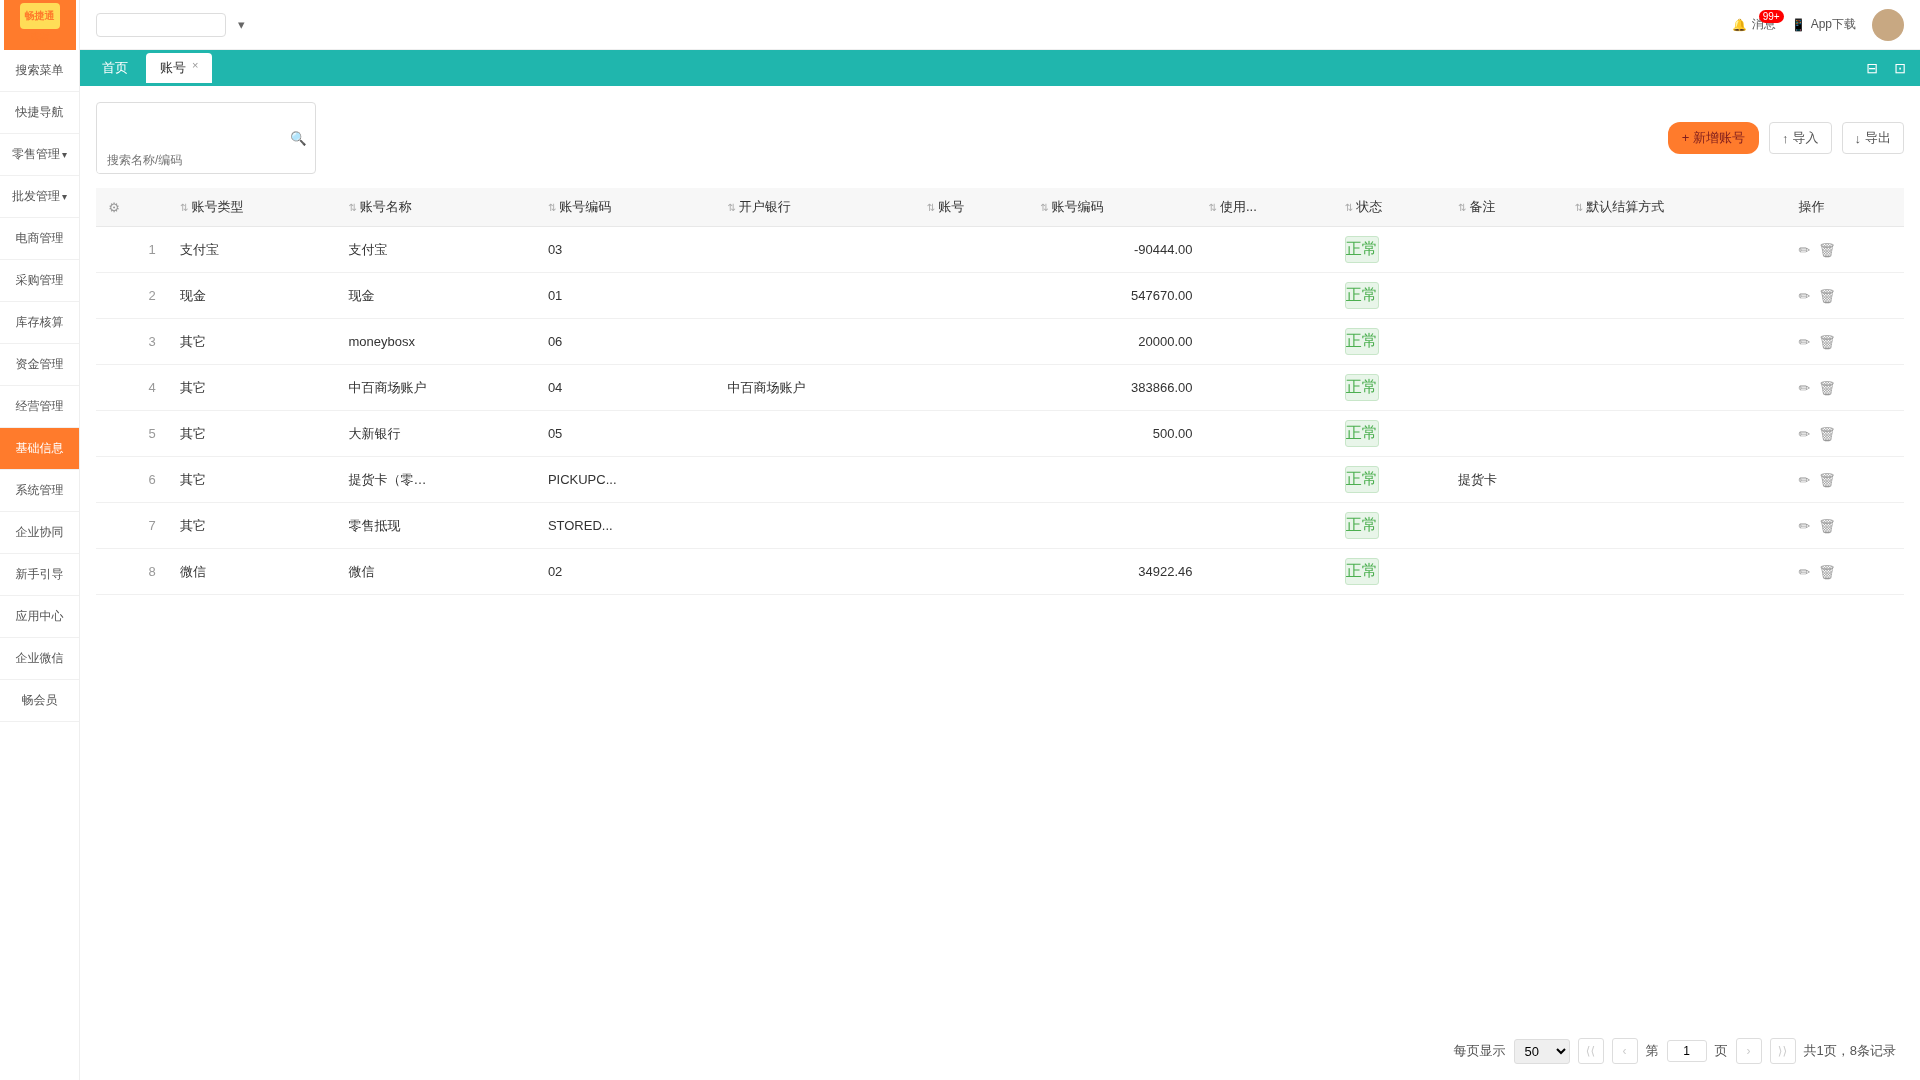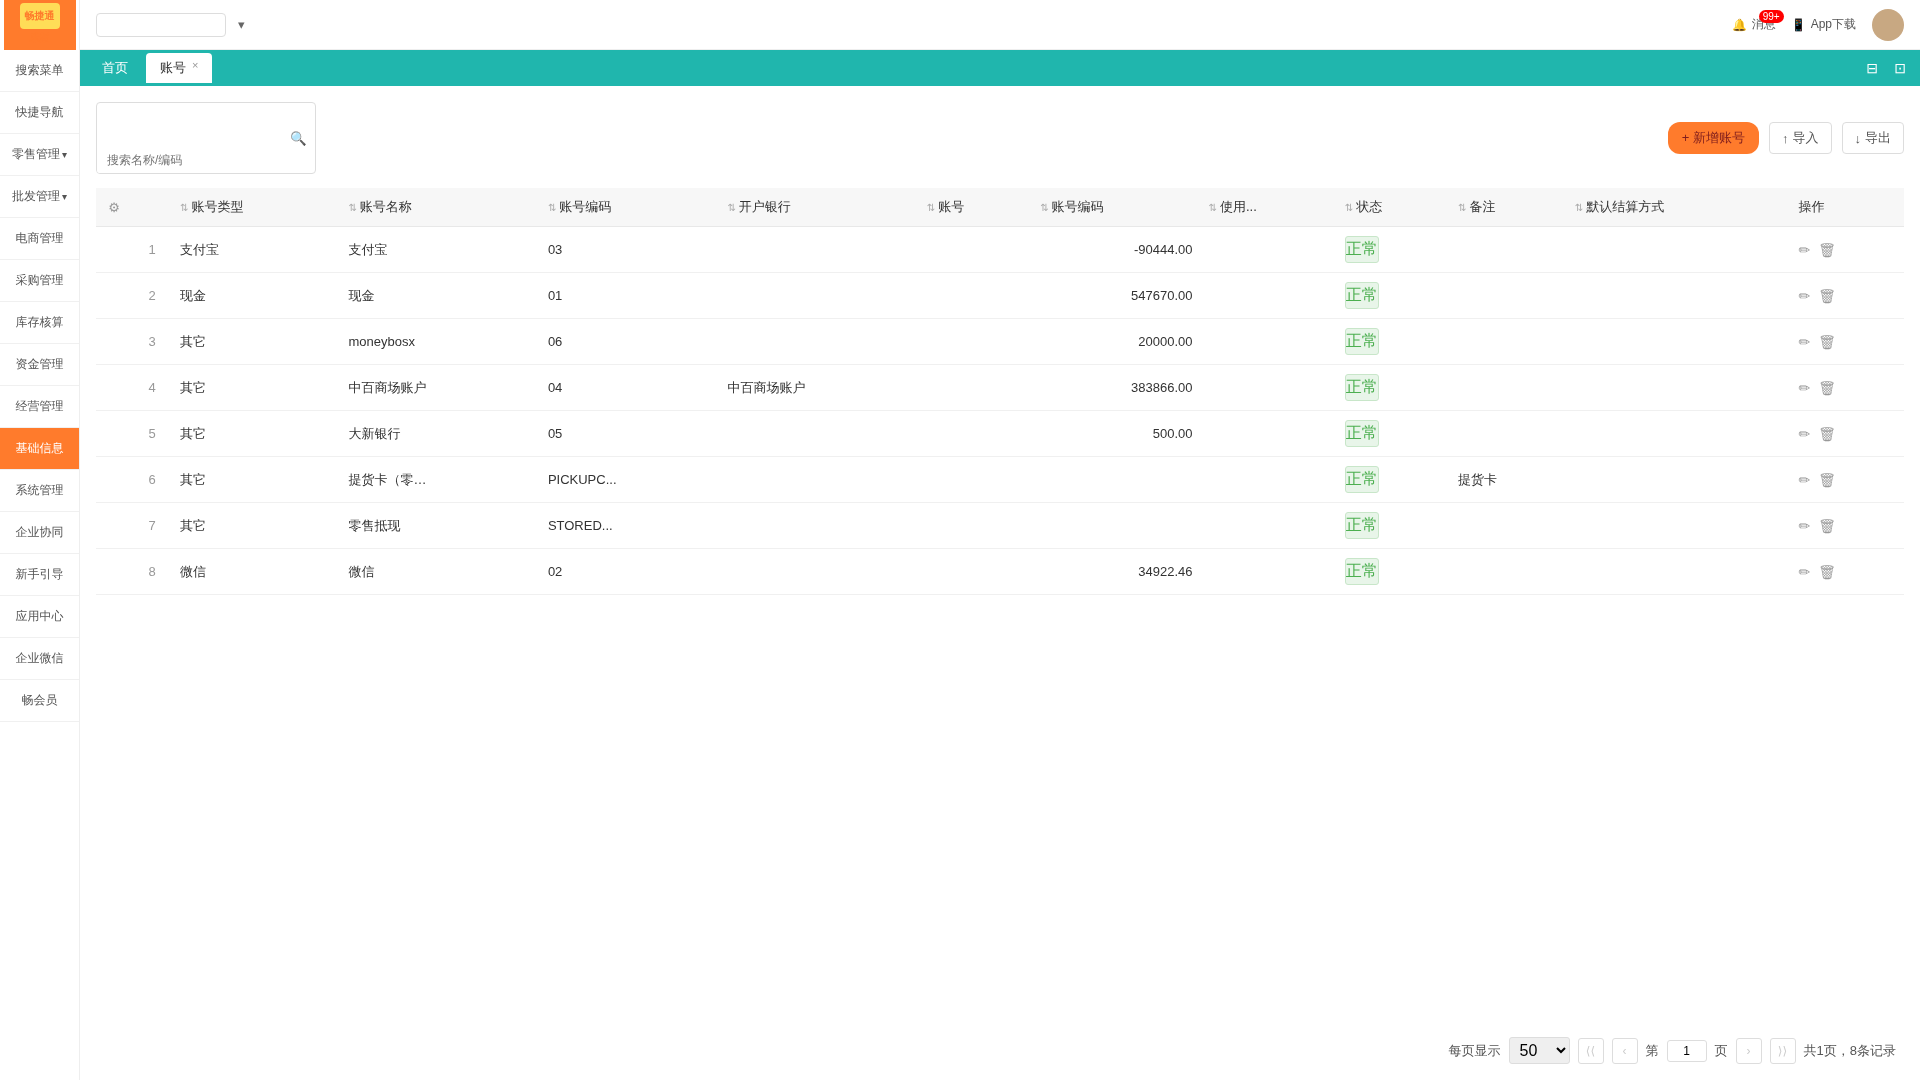--- a/index.html
+++ b/index.html
@@ -316,21 +316,21 @@
       justify-content: flex-end;
       padding: 12px 8px 0;
       gap: 8px;
       font-size: 13px;
       color: #555;
     }
     .page-size-select {
       border: 1px solid #ddd;
       border-radius: 3px;
       padding: 3px 6px;
-      font-size: 16px;
+      font-size: 13px;
     }
     .page-btn {
       width: 26px;
       height: 26px;
       display: flex;
       align-items: center;
       justify-content: center;
       border: 1px solid #ddd;
       border-radius: 3px;
       cursor: pointer;

